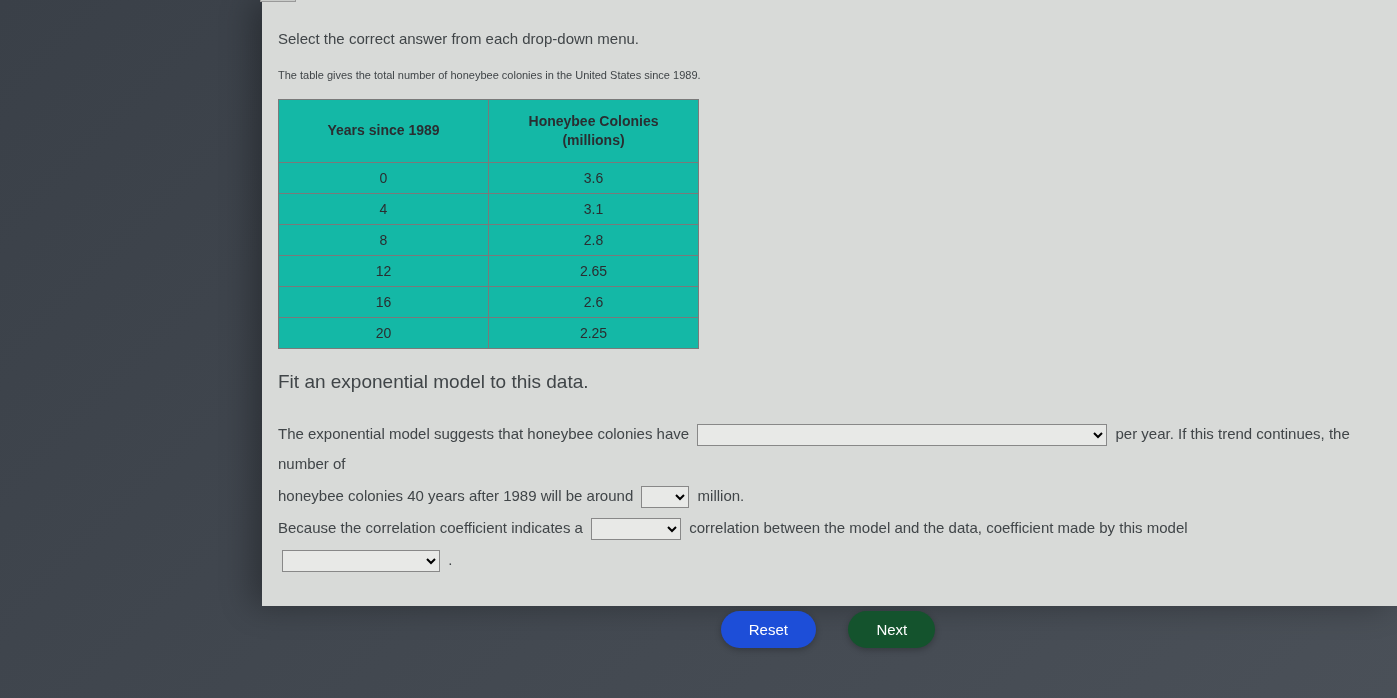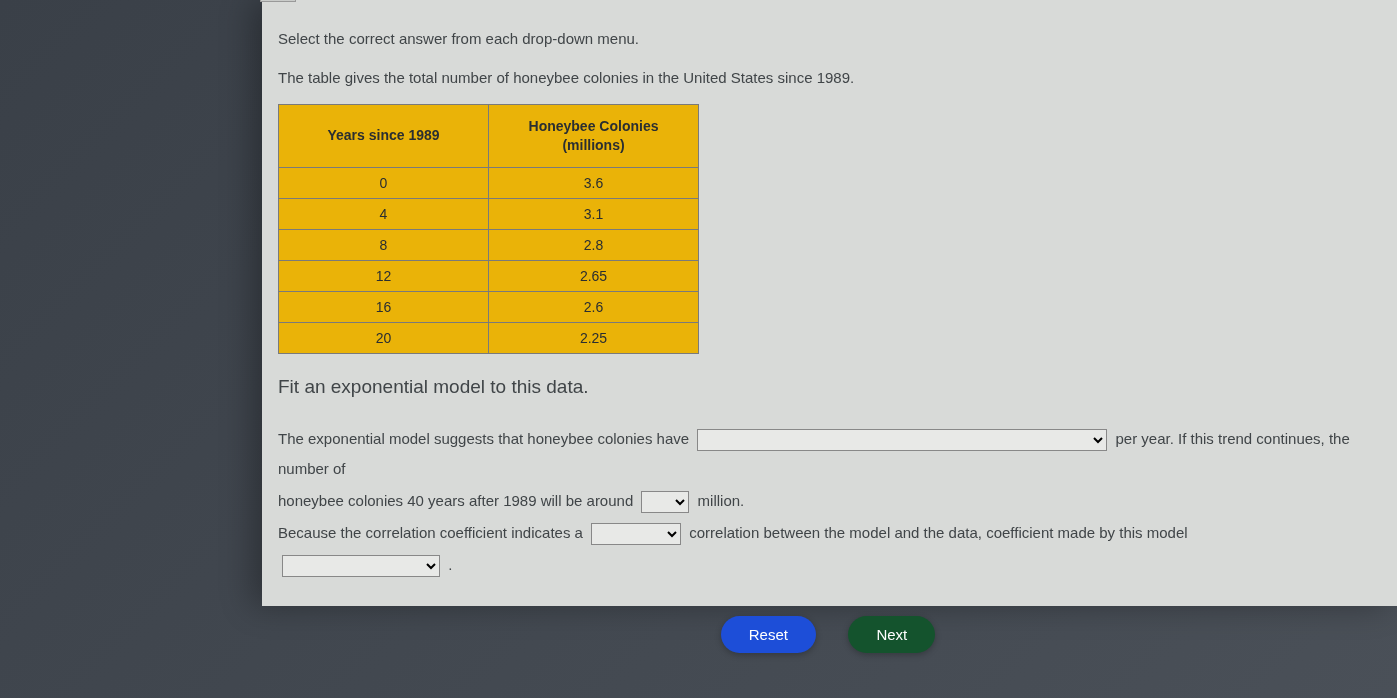--- a/index.html
+++ b/index.html
@@ -30,28 +30,28 @@
     background: #c9cbc9;
     border: 1px solid #999;
     border-top: none;
   }
   .instruction {
     font-size: 15px;
     color: #404548;
     margin-bottom: 22px;
   }
   .context {
-    font-size: 15px;
+    font-size: 11px;
     color: #404548;
     margin-bottom: 18px;
   }
   table.data-table {
     border-collapse: collapse;
     margin-bottom: 22px;
-    background: #eab308;
+    background: #14b8a6;
   }
   table.data-table th, table.data-table td {
     border: 1px solid #7a7a7a;
     text-align: center;
     font-size: 14px;
     color: #2a2e31;
   }
   table.data-table th {
     font-weight: bold;
     padding: 12px 30px;

